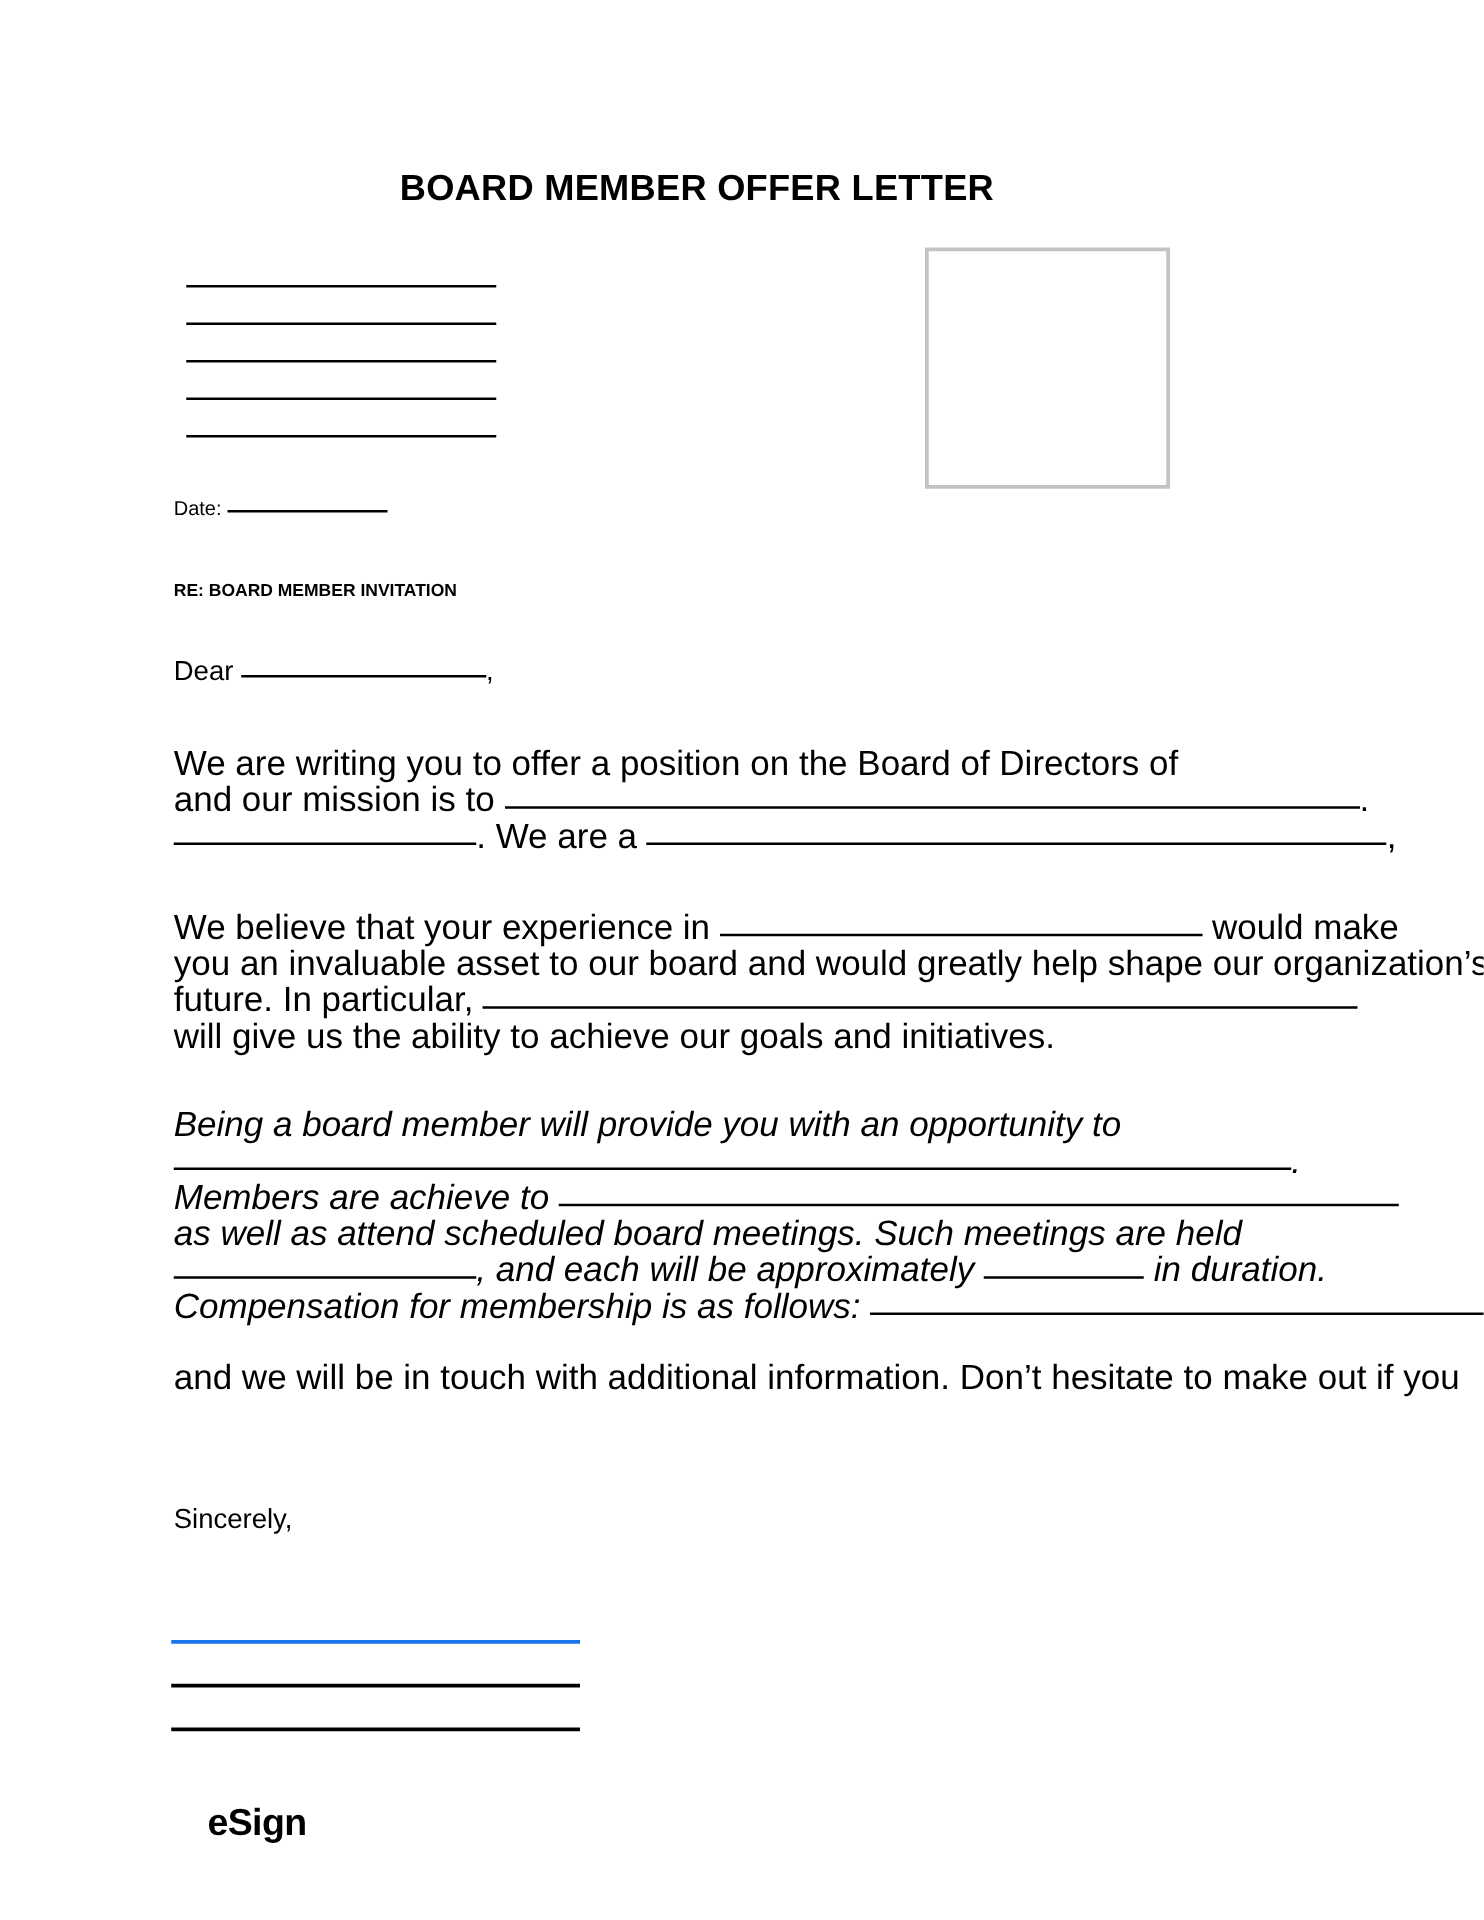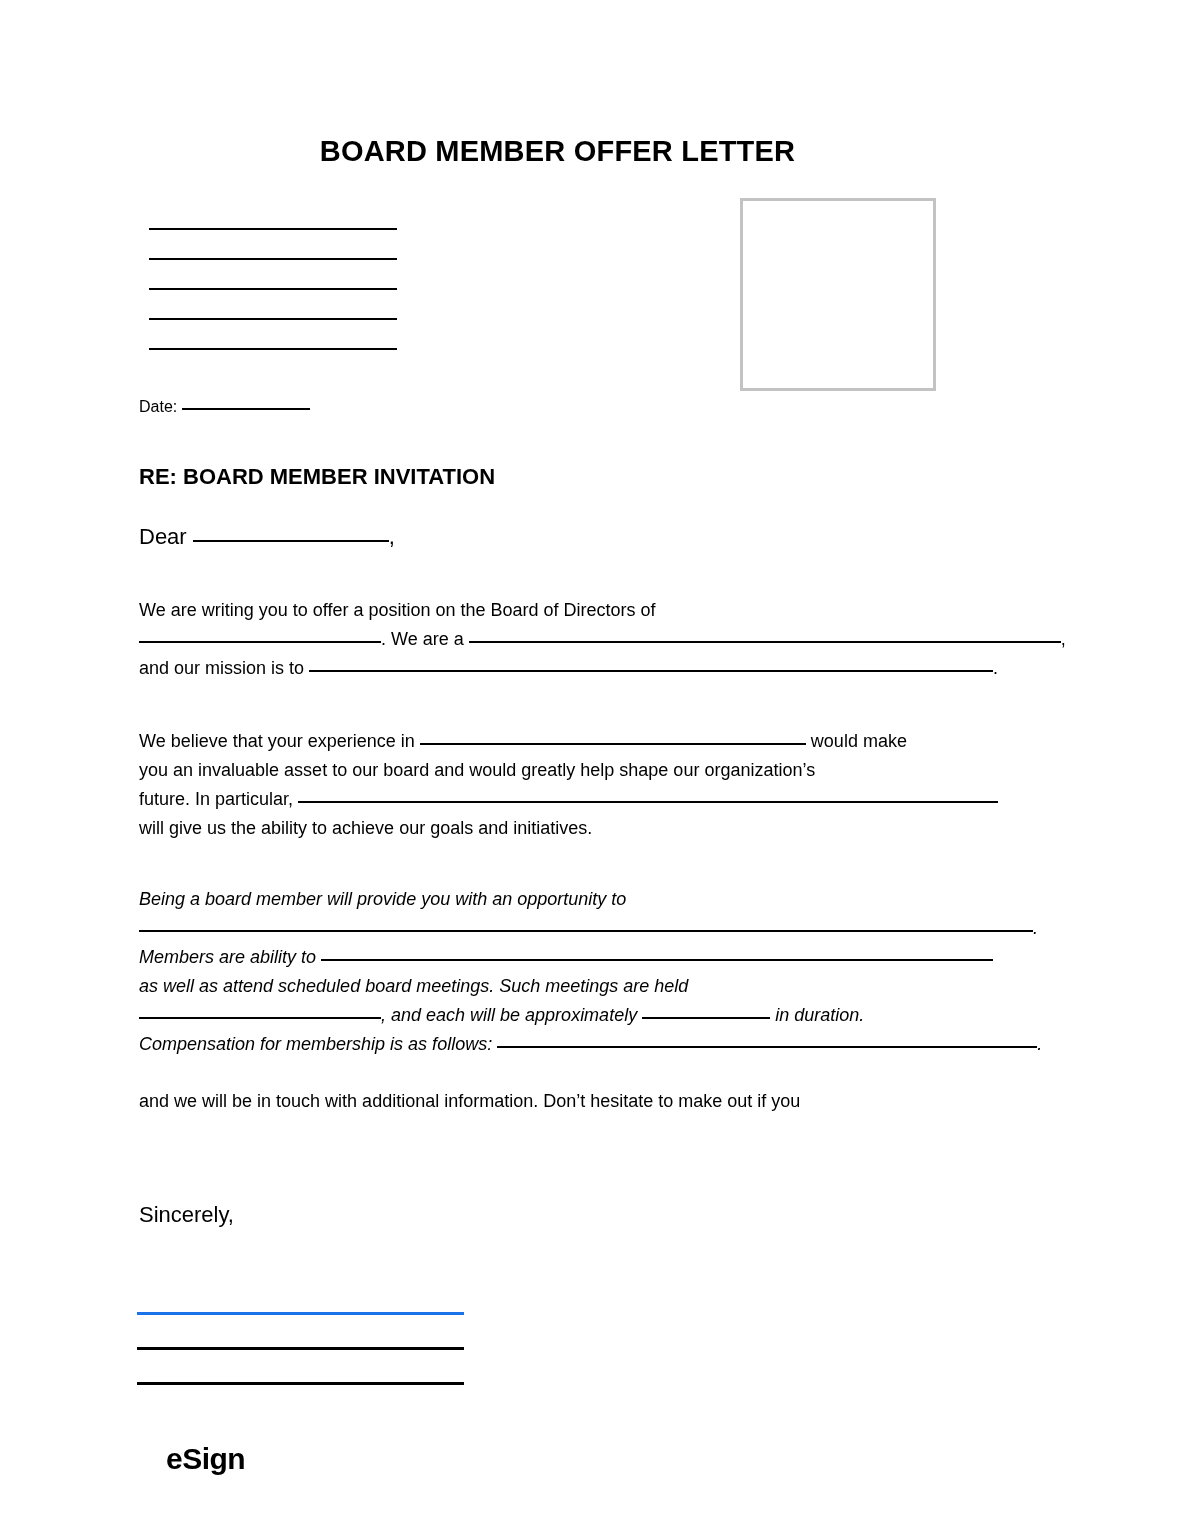--- a/index.html
+++ b/index.html
@@ -64,40 +64,40 @@
     top: 392px;
     font-size: 16px;
     white-space: nowrap;
   }
 
   
   .re-heading {
     position: absolute;
     left: 139px;
     top: 464px;
-    font-size: 22px;
+    font-size: 14px;
     font-weight: bold;
     white-space: nowrap;
   }
 
   
   .salutation {
     position: absolute;
     left: 139px;
     top: 524px;
     font-size: 22px;
     white-space: nowrap;
   }
 
   
   .para {
     position: absolute;
     left: 139px;
     width: 902px;
-    font-size: 18px;
+    font-size: 28px;
     line-height: 29px;
   }
   .p1 { top: 596px; }
   .p2 { top: 727px; }
   .p3 { top: 885px; font-style: italic; }
   .p4 { top: 1087px; }
   .closing {
     position: absolute;
     left: 139px;
     top: 1202px;
@@ -174,40 +174,40 @@
 
   <div class="re-heading">RE: BOARD MEMBER INVITATION</div>
 
   <div class="salutation">
     <span>Dear</span>
     <span class="blank b-lg"></span><span>,</span>
   </div>
 
   <div class="para p1">
     <span class="ln">We are writing you to offer a position on the Board of Directors of</span>
+    <span class="ln"><span>and our mission is to</span>
+      <span class="blank b-fill"></span><span>.</span></span>
     <span class="ln"><span class="blank b-xl"></span><span>. We are a</span>
       <span class="blank b-5xl"></span><span>,</span></span>
-    <span class="ln"><span>and our mission is to</span>
-      <span class="blank b-fill"></span><span>.</span></span>
   </div>
 
   <div class="para p2">
     <span class="ln"><span>We believe that your experience in</span>
       <span class="blank b-3xl"></span>
       <span>would make</span></span>
     <span class="ln">you an invaluable asset to our board and would greatly help shape our organization’s</span>
     <span class="ln"><span>future. In particular,</span>
       <span class="blank b-7xl"></span></span>
     <span class="ln">will give us the ability to achieve our goals and initiatives.</span>
   </div>
 
   <div class="para p3">
     <span class="ln">Being a board member will provide you with an opportunity to</span>
     <span class="ln"><span class="blank b-full"></span><span>.</span></span>
-    <span class="ln"><span>Members are ability to</span>
+    <span class="ln"><span>Members are achieve to</span>
       <span class="blank b-6xl"></span></span>
     <span class="ln">as well as attend scheduled board meetings. Such meetings are held</span>
     <span class="ln"><span class="blank b-xl"></span><span>, and each will be approximately</span>
       <span class="blank b-sm"></span>
       <span>in duration.</span></span>
     <span class="ln"><span>Compensation for membership is as follows:</span>
       <span class="blank b-4xl"></span><span>.</span></span>
   </div>
 
   <div class="para p4">

